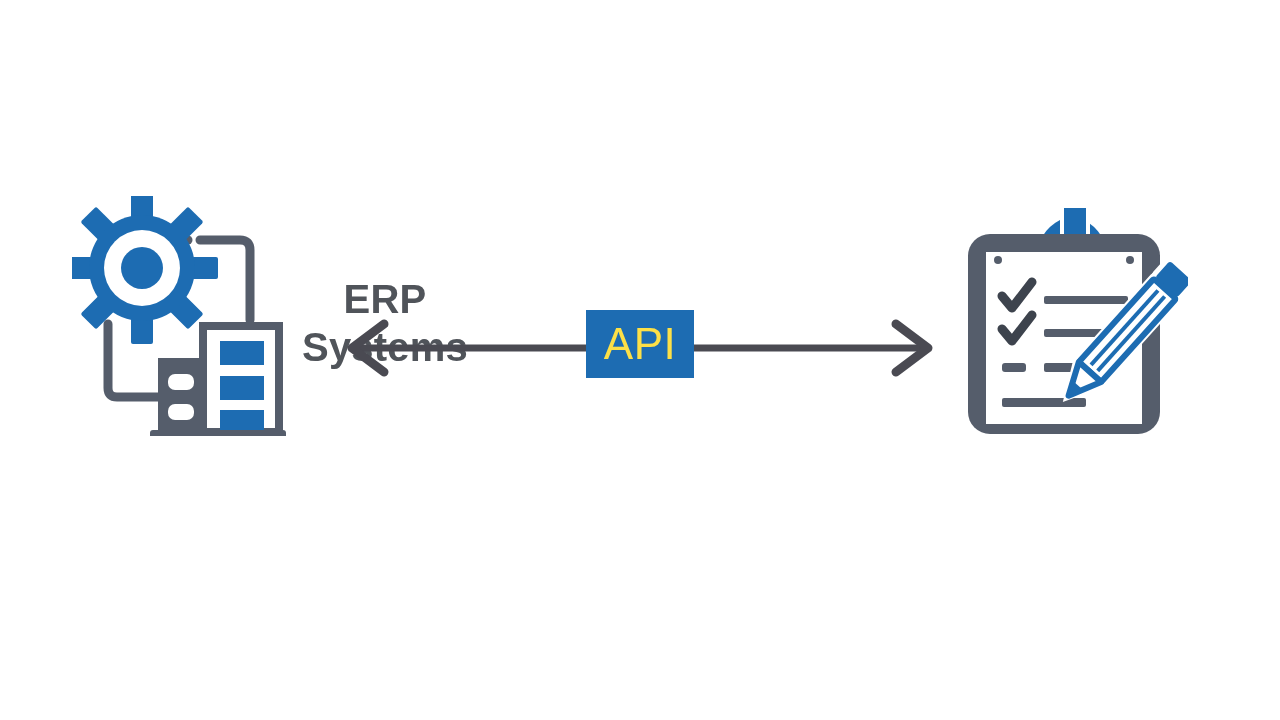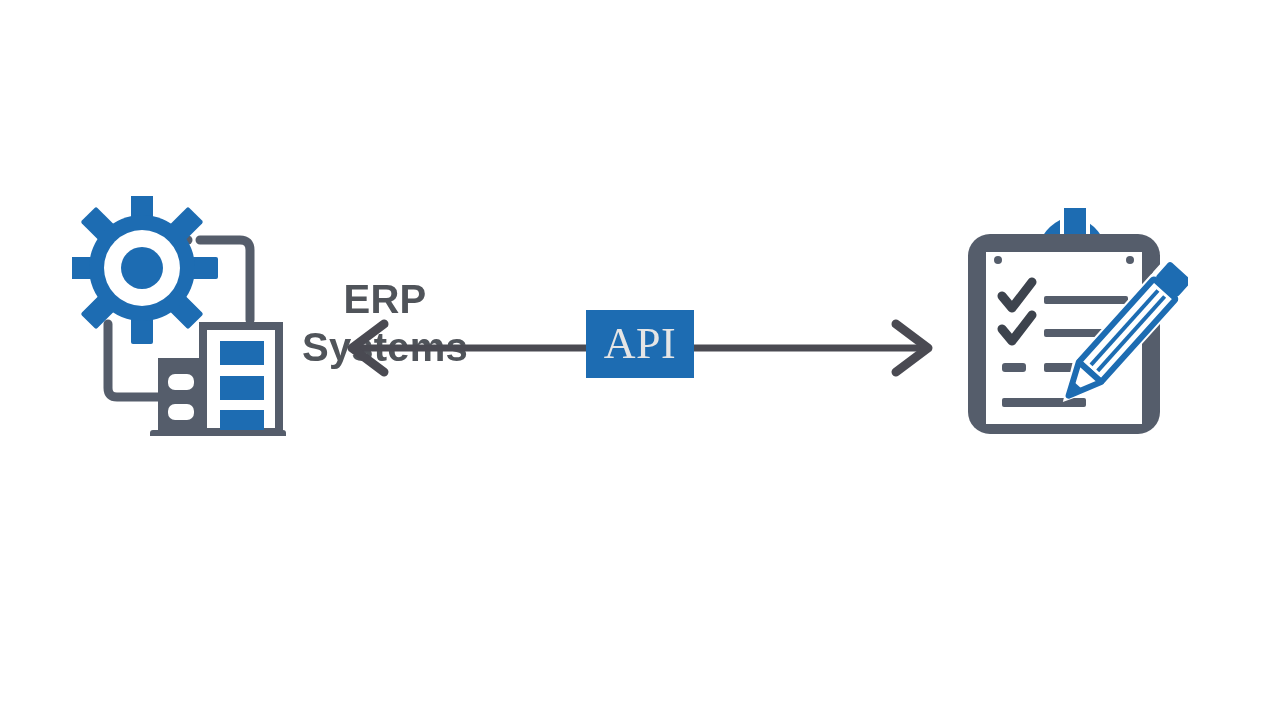--- a/index.html
+++ b/index.html
@@ -71,25 +71,25 @@
     left: 586px;
     top: 310px;
     width: 108px;
     height: 68px;
     background: #1d6cb2;
     display: flex;
     align-items: center;
     justify-content: center;
   }
   .api-badge span {
-    font-family: Liberation Serif, serif;
+    font-family: Liberation Sans, sans-serif;
     font-size: 44px;
     line-height: 44px;
     font-weight: 400;
-    color: #e5e5e5;
+    color: #fde047;
     letter-spacing: 0.5px;
     text-align: right;
   }
 </style>
 </head>
 <body>
 
 <div class="canvas">
 
   <div class="node" id="erp-node">

